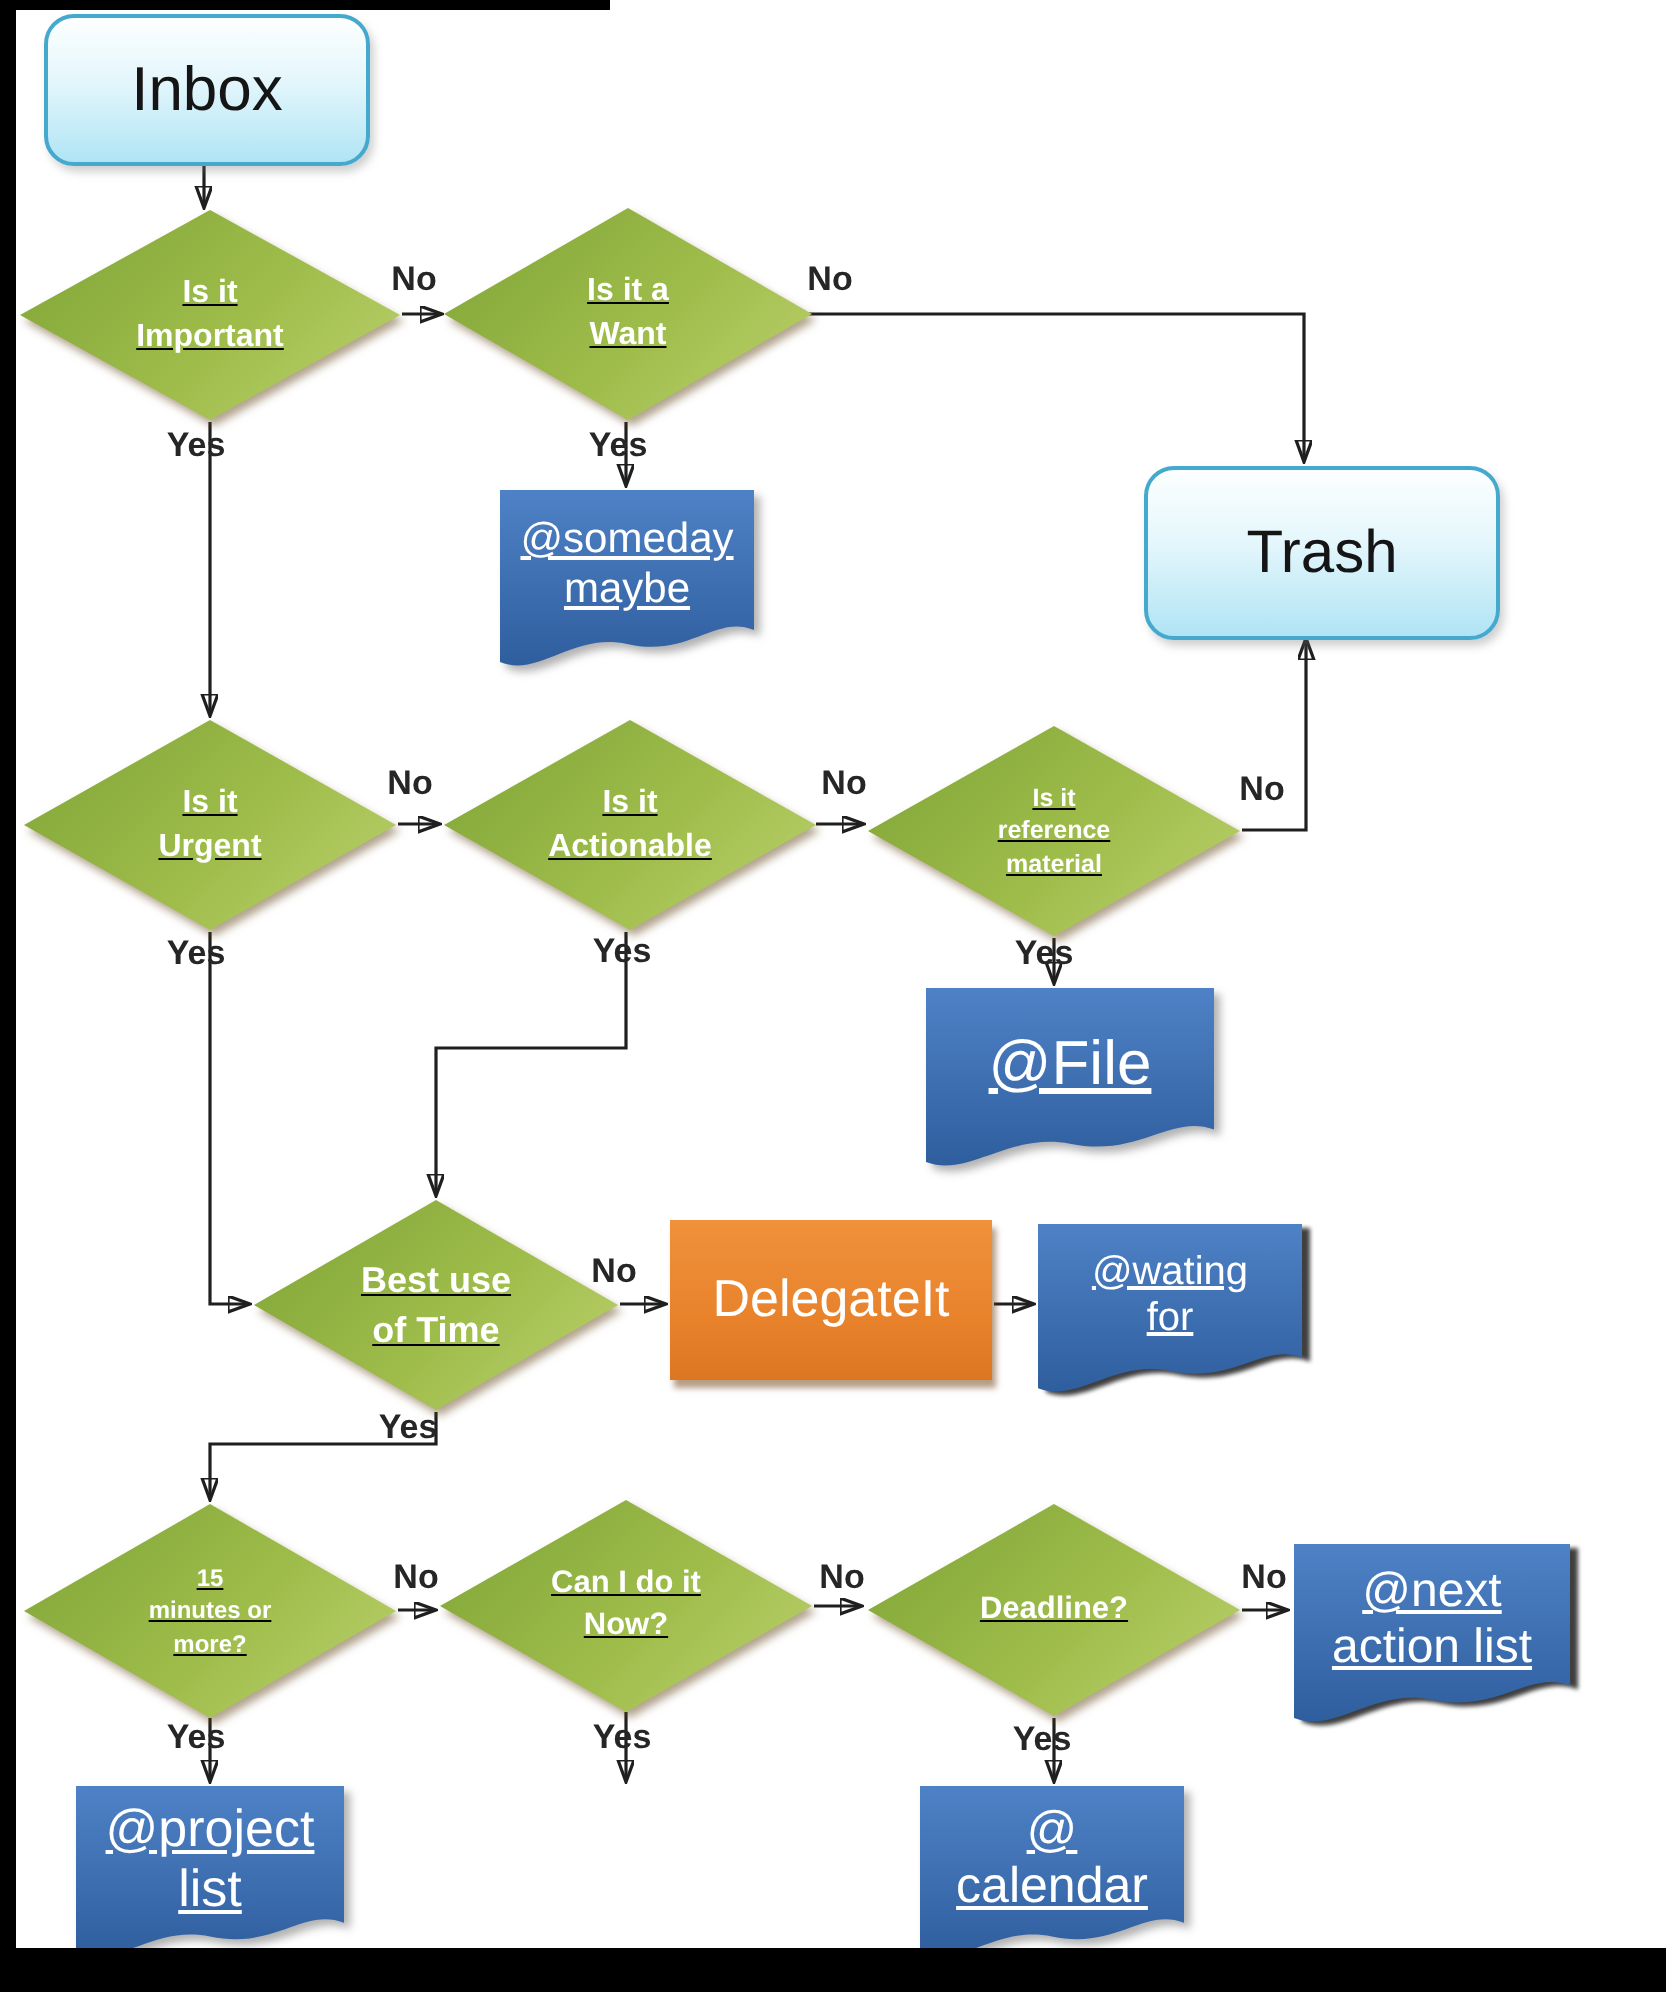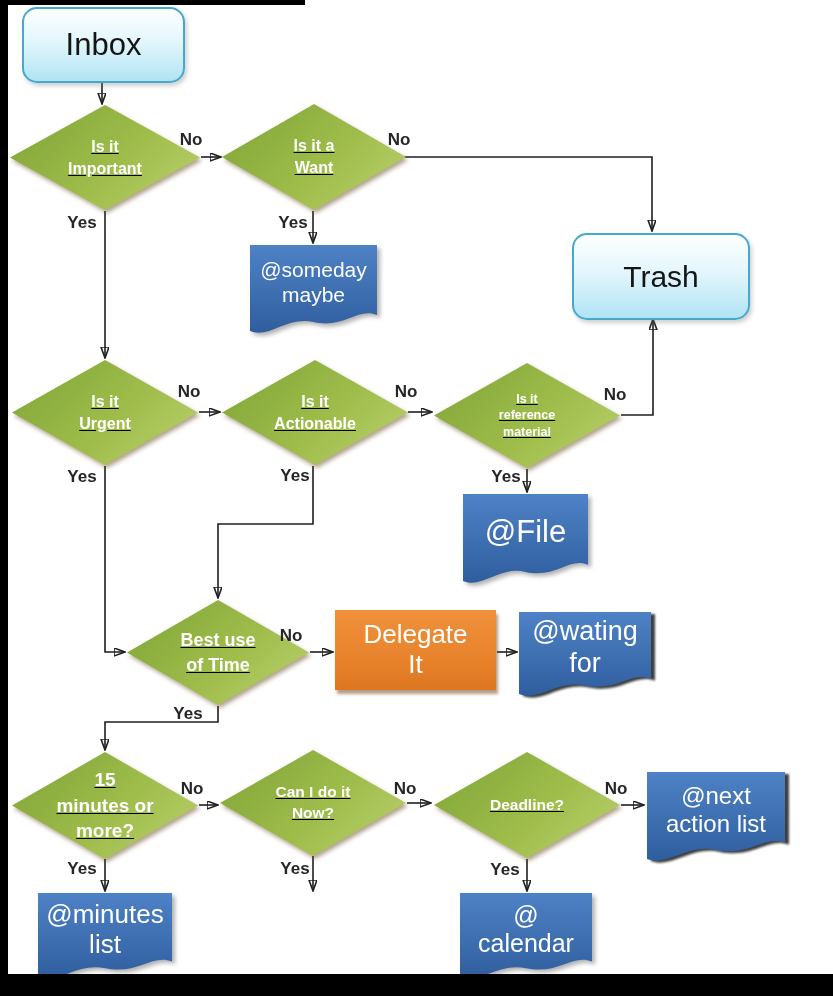--- a/index.html
+++ b/index.html
@@ -17,35 +17,35 @@
     box-shadow:2px 3px 4px rgba(120,120,120,.35);}
 
   
   .decision-wrap{position:absolute;filter:drop-shadow(2px 3px 2px rgba(100,70,25,.5));}
   .decision{width:100%;height:100%;clip-path:polygon(50% 0,100% 50%,50% 100%,0 50%);
     background:linear-gradient(135deg,#7ea437 0%,#9ebc4a 55%,#bcd26e 100%);
     display:flex;align-items:center;justify-content:center;text-decoration:underline;}
   .dlabel{color:#ffffff;font-weight:700;text-align:center;line-height:1.35;}
 
   
-  .process{position:absolute;display:flex;flex-direction:column;align-items:center;justify-content:center;
+  .process{position:absolute;display:flex;align-items:center;justify-content:center;
     text-align:center;color:#ffffff;line-height:1.15;
     background:linear-gradient(180deg,#f0913c 0%,#e8832c 60%,#dd7620 100%);
     box-shadow:2px 4px 3px rgba(110,60,10,.5);}
 
   
   .doc{position:absolute;}
   .doc > svg{position:absolute;left:0;top:0;width:100%;height:100%;
     filter:drop-shadow(3px 3px 2px rgba(100,100,100,.5));}
   .doc.hard > svg{filter:drop-shadow(4px 2px 1px rgba(15,15,15,.8));}
   .doc-label{position:absolute;left:0;right:0;top:0;bottom:13px;display:flex;flex-direction:column;
-    align-items:center;justify-content:center;color:#ffffff;text-align:center;line-height:1.15;}
-
-  
-  .edge-label{position:absolute;transform:translate(-50%,-50%);font-size:17px;font-weight:600;color:#262626;white-space:nowrap;}
+    align-items:center;justify-content:center;color:#ffffff;text-align:center;line-height:1.15;text-decoration:underline;}
+
+  
+  .edge-label{position:absolute;transform:translate(-50%,-50%);font-size:17px;font-weight:600;color:#262626;white-space:nowrap;margin-left:16px;}
 
   
   .strip{position:absolute;background:#000000;}
 </style>
 </head>
 <body>
 
 <div id="canvas">
 
   <svg id="edges">
@@ -127,21 +127,21 @@
   <div class="decision-wrap" style="left:127px;top:600px;width:182px;height:105px">
     <div class="decision">
       <div class="dlabel" style="font-size:18px">
         <div>Best use</div>
         <div>of Time</div>
       </div>
     </div>
   </div>
   <div class="decision-wrap" style="left:12px;top:752px;width:186px;height:107px">
     <div class="decision">
-      <div class="dlabel" style="font-size:19px;line-height:1.35">
+      <div class="dlabel" style="font-size:12px;line-height:1.35">
         <div>15</div>
         <div>minutes or</div>
         <div>more?</div>
       </div>
     </div>
   </div>
   <div class="decision-wrap" style="left:220px;top:750px;width:186px;height:106px">
     <div class="decision">
       <div class="dlabel" style="font-size:15.5px">
         <div>Can I do it</div>
@@ -171,21 +171,21 @@
           </linearGradient>
         </defs>
       <path d="M0,0 H132 V70 C112,62 98,84 66,77 C38,71 20,94 0,86 Z" fill="url(#dg1)"></path>
     </svg>
     <div class="doc-label" style="font-size:21px">
       <div>@someday</div>
       <div>maybe</div>
     </div>
   </div>
 
-  <div class="doc" style="left:463px;top:494px;width:125px;height:89px">
+  <div class="doc" style="left:463px;top:494px;width:144px;height:89px">
     <svg viewBox="0 0 132 88" preserveAspectRatio="none">
       <defs>
           <linearGradient id="dg2" x1="0" y1="0" x2="0" y2="1">
             <stop offset="0" stop-color="#4e82c6"></stop>
             <stop offset="1" stop-color="#2f5e9e"></stop>
           </linearGradient>
         </defs>
       <path d="M0,0 H132 V70 C112,62 98,84 66,77 C38,71 20,94 0,86 Z" fill="url(#dg2)"></path>
     </svg>
     <div class="doc-label" style="font-size:31px">
@@ -196,21 +196,21 @@
   <div class="doc hard" style="left:519px;top:612px;width:132px;height:84px">
     <svg viewBox="0 0 132 88" preserveAspectRatio="none">
       <defs>
           <linearGradient id="dg3" x1="0" y1="0" x2="0" y2="1">
             <stop offset="0" stop-color="#4e82c6"></stop>
             <stop offset="1" stop-color="#2f5e9e"></stop>
           </linearGradient>
         </defs>
       <path d="M0,0 H132 V70 C112,62 98,84 66,77 C38,71 20,94 0,86 Z" fill="url(#dg3)"></path>
     </svg>
-    <div class="doc-label" style="font-size:27px">
+    <div class="doc-label" style="font-size:20px">
       <div>@wating</div>
       <div>for</div>
     </div>
   </div>
 
   <div class="doc hard" style="left:647px;top:772px;width:138px;height:89px">
     <svg viewBox="0 0 132 88" preserveAspectRatio="none">
       <defs>
           <linearGradient id="dg4" x1="0" y1="0" x2="0" y2="1">
             <stop offset="0" stop-color="#4e82c6"></stop>
@@ -229,21 +229,21 @@
     <svg viewBox="0 0 132 88" preserveAspectRatio="none">
       <defs>
           <linearGradient id="dg5" x1="0" y1="0" x2="0" y2="1">
             <stop offset="0" stop-color="#4e82c6"></stop>
             <stop offset="1" stop-color="#2f5e9e"></stop>
           </linearGradient>
         </defs>
       <path d="M0,0 H132 V70 C112,62 98,84 66,77 C38,71 20,94 0,86 Z" fill="url(#dg5)"></path>
     </svg>
     <div class="doc-label" style="font-size:26px">
-      <div>@minutes</div>
+      <div>@project</div>
       <div>list</div>
     </div>
   </div>
 
   <div class="doc" style="left:460px;top:893px;width:132px;height:86px">
     <svg viewBox="0 0 132 88" preserveAspectRatio="none">
       <defs>
           <linearGradient id="dg6" x1="0" y1="0" x2="0" y2="1">
             <stop offset="0" stop-color="#4e82c6"></stop>
             <stop offset="1" stop-color="#2f5e9e"></stop>

